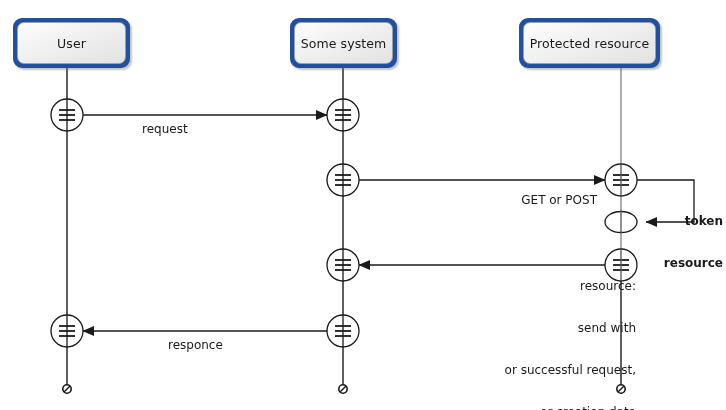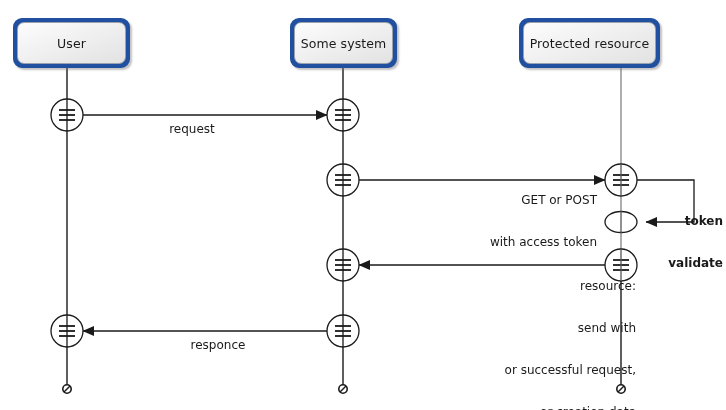--- a/index.html
+++ b/index.html
@@ -50,21 +50,21 @@
     letter-spacing: 0.1px;
   }
   
   .msg-label {
     position: absolute;
     font-size: 12px;
     color: #1a1a1a;
     line-height: 14px;
     white-space: pre;
   }
-  .msg-label.center { text-align: center; }
+  .msg-label.center { text-align: left; }
   .msg-label.left   { text-align: right; }
 </style>
 </head>
 <body>
 
 <div id="canvas">
 
   <svg class="layer" viewBox="0 0 726 410" xmlns="http://www.w3.org/2000/svg">
     <defs>
       <marker id="arrowSolid" viewBox="0 0 10 10" refX="9.6" refY="5" markerWidth="9" markerHeight="9" orient="auto-start-reverse">
@@ -197,26 +197,25 @@
       <span class="actor-label">Protected resource</span>
     </div>
   </div>
 
   <div class="msg-label center" style="left:142px; top:94px; width:100px;">
     <div>request</div>
   </div>
 
   <div class="msg-label left" style="left:447px; top:165px; width:150px;">
     <div>GET or POST</div>
-    <div>with access token</div>
   </div>
 
   <div class="msg-label left" style="left:657px; top:186px; width:66px;font-weight:bold;">
     <div>token</div>
-    <div>validate</div>
+    <div>resource</div>
   </div>
 
   <div class="msg-label left" style="left:466px; top:251px; width:170px;">
     <div>resource:</div>
     <div>send with</div>
     <div>or successful request,</div>
     <div>or creation data</div>
   </div>
 
   <div class="msg-label center" style="left:168px; top:310px; width:100px;">

